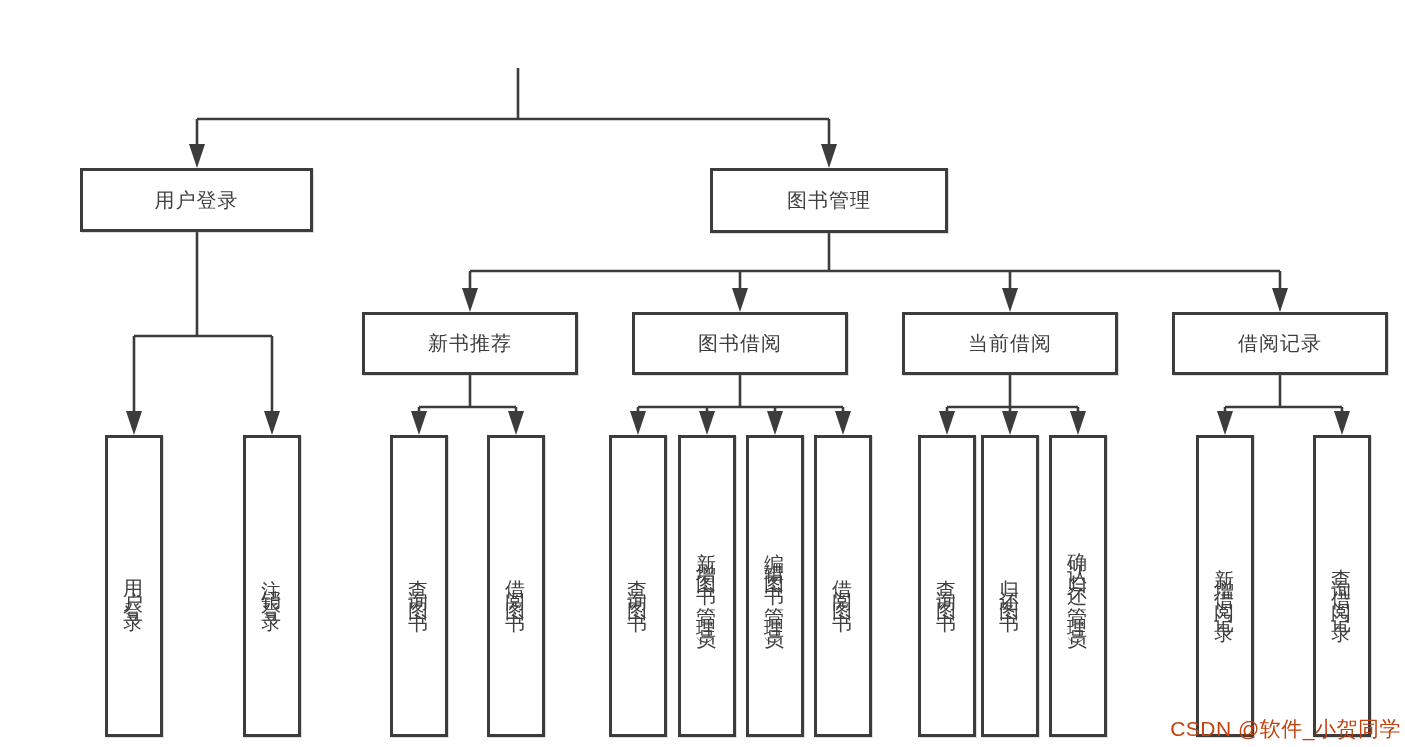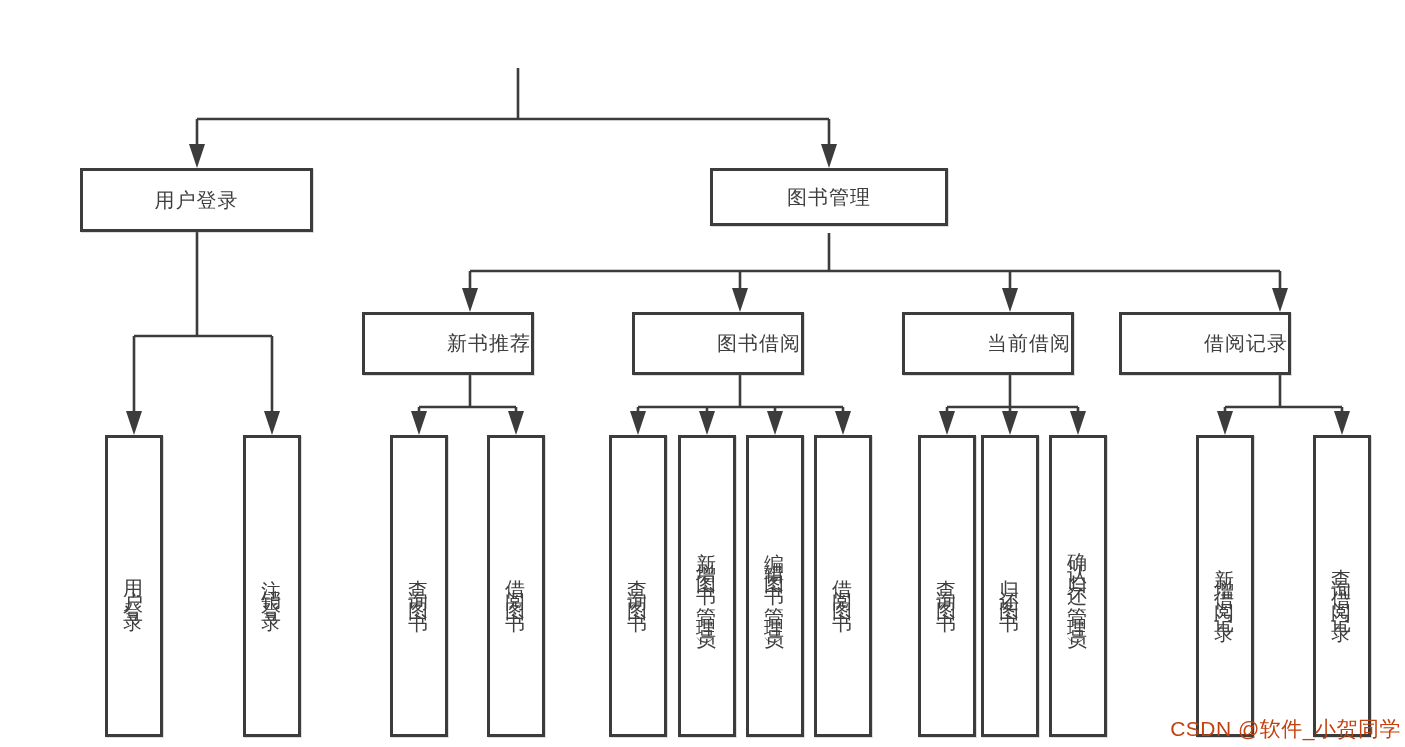--- a/index.html
+++ b/index.html
@@ -21,26 +21,26 @@
     justify-content: center;
     color: #3e3e3e;
     font-size: 20px;
     letter-spacing: 1px;
     box-shadow: 1px 1px 0 rgba(120,120,120,.25);
   }
 
   
   .node.root  { left: 13px;   top: 13px;  width: 1011px; height: 55px; }
   .node.lv1a  { left: 80px;   top: 168px; width: 233px;  height: 64px; }
-  .node.lv1b  { left: 710px;  top: 168px; width: 238px;  height: 58px; }
-  .node.grp   { top: 312px;   width: 172px; height: 63px; justify-content: flex-end; }
+  .node.lv1b  { left: 710px;  top: 168px; width: 238px;  height: 65px; }
+  .node.grp   { top: 312px;   width: 216px; height: 63px; }
   .node.grp1  { left: 362px; }
   .node.grp2  { left: 632px; }
   .node.grp3  { left: 902px; }
-  .node.grp4  { left: 1119px; }
+  .node.grp4  { left: 1172px; }
 
   
   .node.leaf  { top: 435px; width: 58px; height: 302px; }
   .node.leaf span {
     writing-mode: vertical-rl;
     text-orientation: mixed;
     font-size: 20px;
     letter-spacing: 11px;
     white-space: nowrap;
     color: #3e3e3e;

